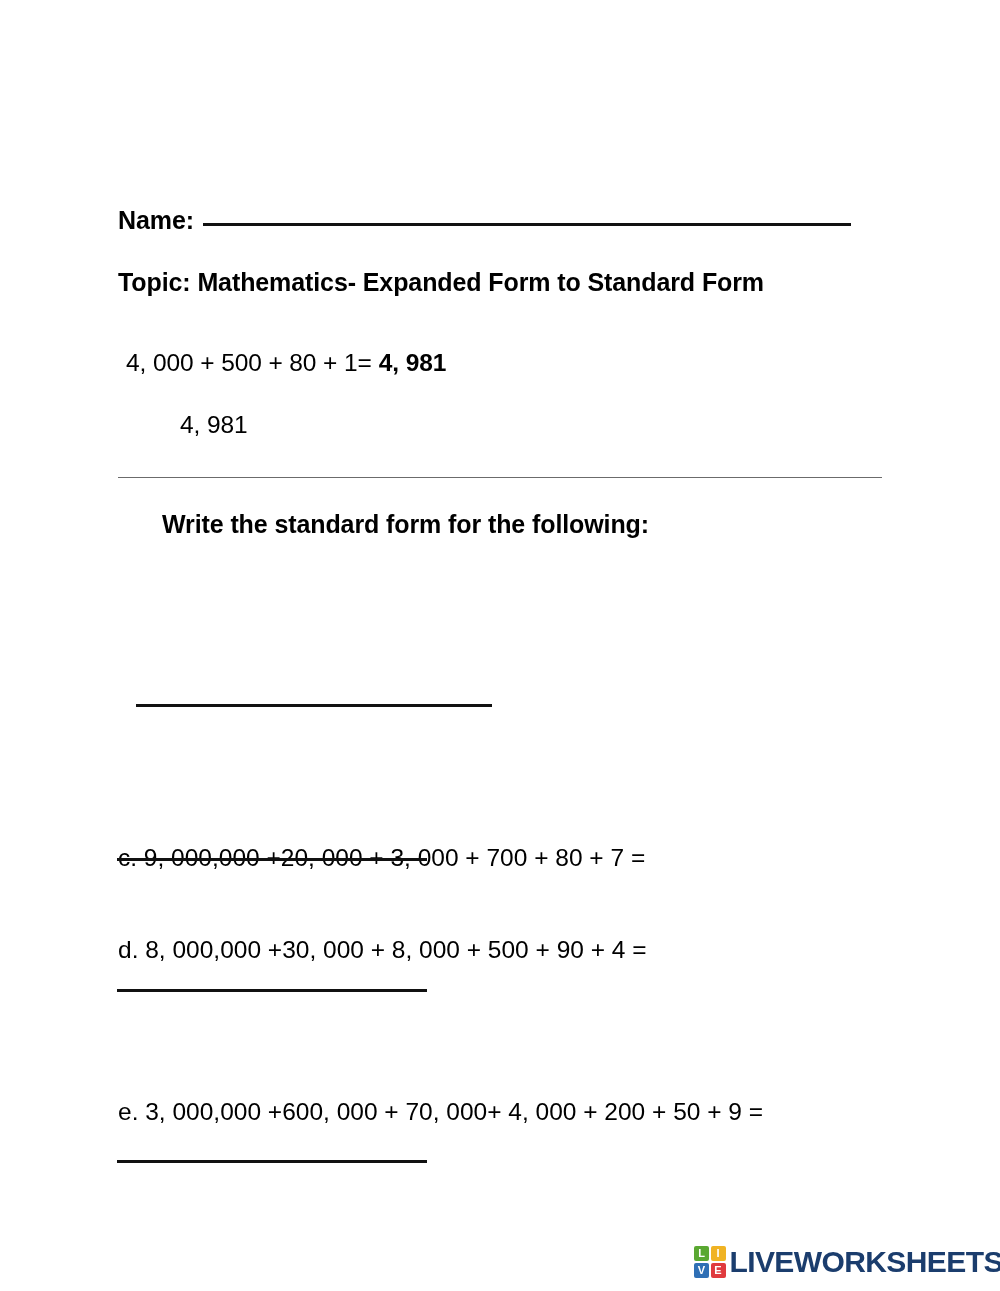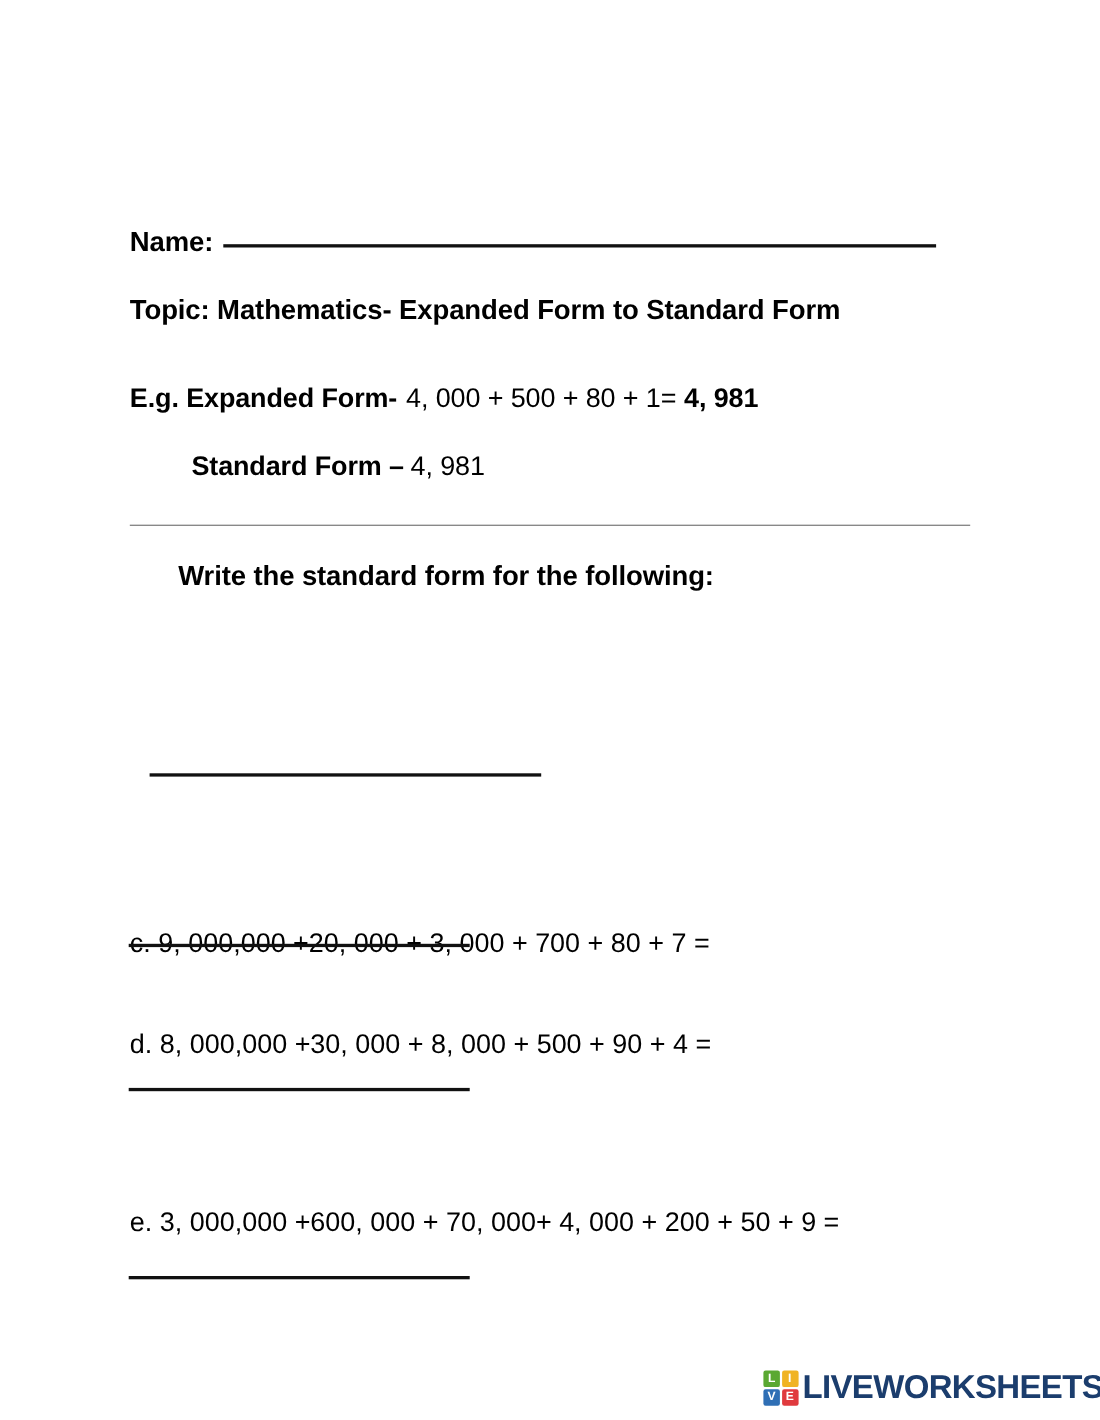--- a/index.html
+++ b/index.html
@@ -183,27 +183,25 @@
 <div class="sheet">
 
   <div class="line" id="topic-row">Topic: Mathematics- Expanded Form to Standard Form</div>
 
   <div class="line row" id="name-row">
     <span class="label">Name:</span>
     <span class="name-rule"></span>
   </div>
 
   <div class="line row" id="eg-row">
-    <span class="lead">E.g. Expanded Form-</span>
     <span class="expr">4, 000 + 500 + 80 + 1=</span>
     <span class="ans">4, 981</span>
   </div>
 
   <div class="line row" id="sf-row">
-    <span class="lead">Standard Form –</span>
     <span class="val">4, 981</span>
   </div>
 
   <div id="divider"></div>
 
   <div class="line" id="instruction">Write the standard form for the following:</div>
 
 
   <div class="q" id="q-b">
     <span class="ans-rule b-inline"></span>

